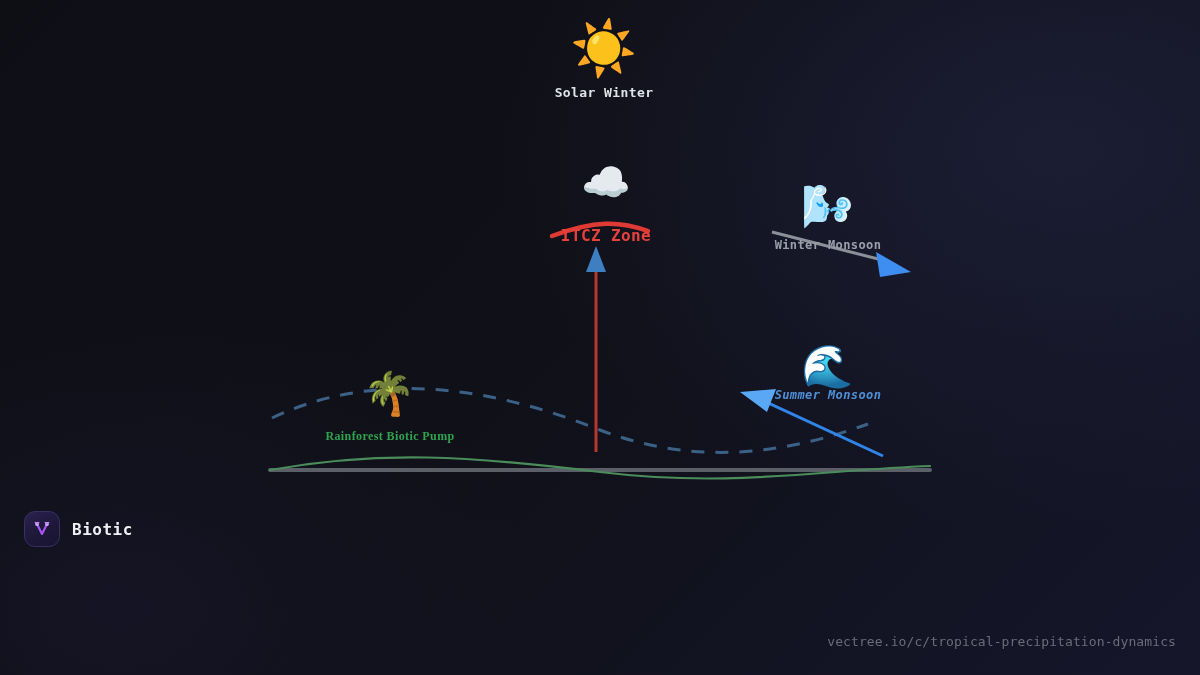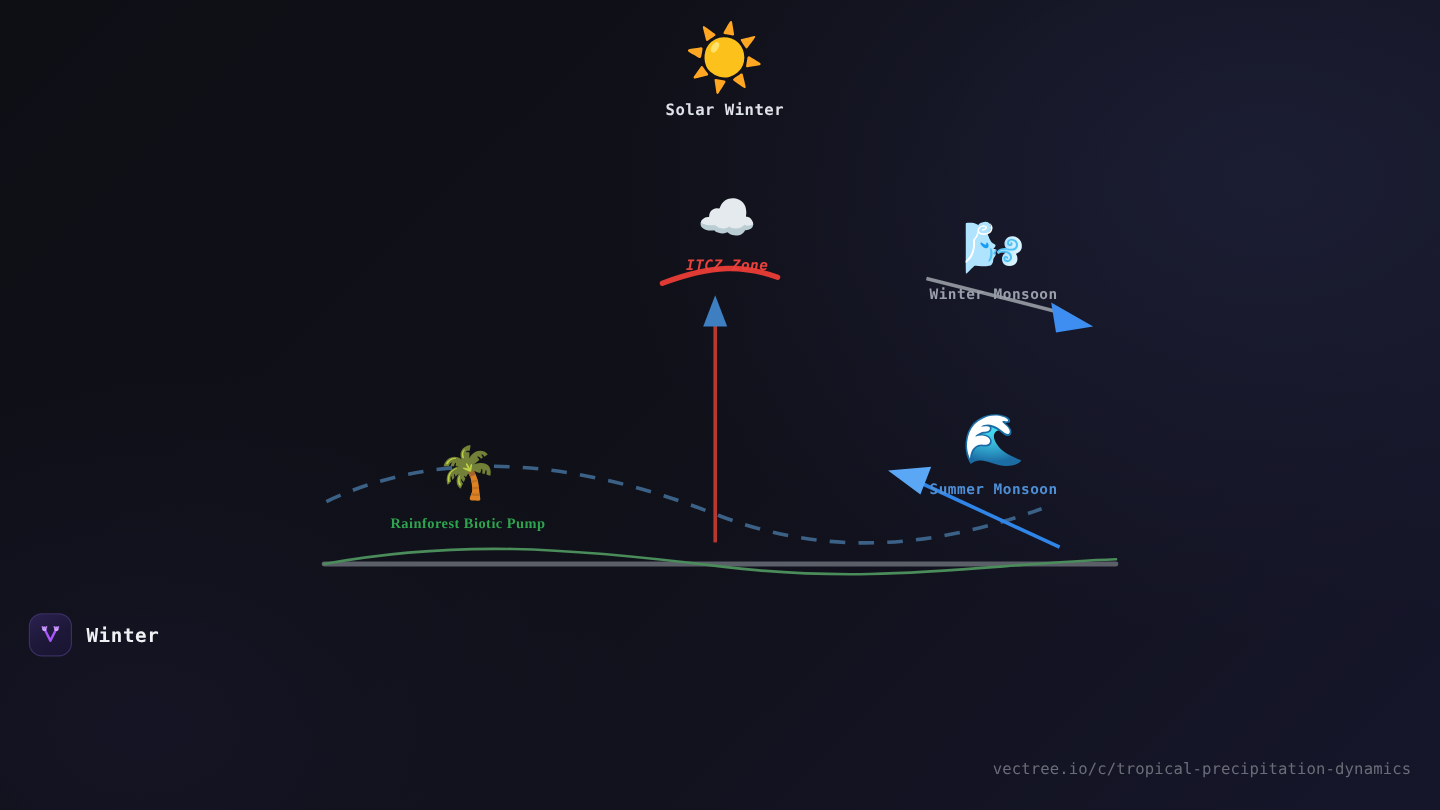--- a/index.html
+++ b/index.html
@@ -48,29 +48,29 @@
     letter-spacing: 0.4px;
   }
 
   
   #node-solar      { left: 604px; top: 22px; }
   #node-solar .emoji { font-size: 54px; }
   #node-solar .nlabel { font-size: 13px; color: #dfe2e8; margin-top: 9px; }
 
   #node-itcz       { left: 606px; top: 162px; }
   #node-itcz .emoji { font-size: 40px; }
-  #node-itcz .nlabel { font-size: 12px; color: #e8413c; margin-top: 12px; font-style: italic; }
+  #node-itcz .nlabel { font-size: 16px; color: #e8413c; margin-top: 24px; }
 
   #node-winter     { left: 828px; top: 186px; }
   #node-winter .emoji { font-size: 42px; }
   #node-winter .nlabel { font-size: 12px; color: #9aa0ab; margin-top: 10px; }
 
   #node-summer     { left: 828px; top: 346px; }
   #node-summer .emoji { font-size: 42px; }
-  #node-summer .nlabel { font-size: 12px; color: #4f8fd6; margin-top: 13px; }
+  #node-summer .nlabel { font-size: 12px; color: #4f8fd6; margin-top: 0; font-style: italic; }
 
   #node-rainforest { left: 390px; top: 373px; }
   #node-rainforest .emoji { font-size: 42px; }
   #node-rainforest .nlabel { font-size: 12px; color: #2ea44f; margin-top: 14px; font-family: Liberation Serif, serif; }
 
   
   .footer {
     position: absolute;
     left: 0;
     right: 0;
@@ -186,20 +186,20 @@
     <div class="brand-row">
       <div class="brand-logo">
         <svg width="20" height="20" viewBox="0 0 20 20">
           <path d="M5 5 L10 15 L15 5" fill="none" stroke="#a855f7" stroke-width="2.1" stroke-linecap="round" stroke-linejoin="round"></path>
           <circle cx="5" cy="5" r="1.9" fill="#d8b4fe"></circle>
           <circle cx="15" cy="5" r="1.9" fill="#d8b4fe"></circle>
           <path d="M5 5 L3.2 3.4 M5 5 L6.9 3.4" stroke="#c084fc" stroke-width="1.2" stroke-linecap="round"></path>
           <path d="M15 5 L13.1 3.4 M15 5 L16.8 3.4" stroke="#c084fc" stroke-width="1.2" stroke-linecap="round"></path>
         </svg>
       </div>
-      <div class="brand-name">Winter</div>
+      <div class="brand-name">Biotic</div>
     </div>
 
 
     <div class="url">vectree.io/c/tropical-precipitation-dynamics</div>
   </div>
 
 </div>
 
 </body></html>

